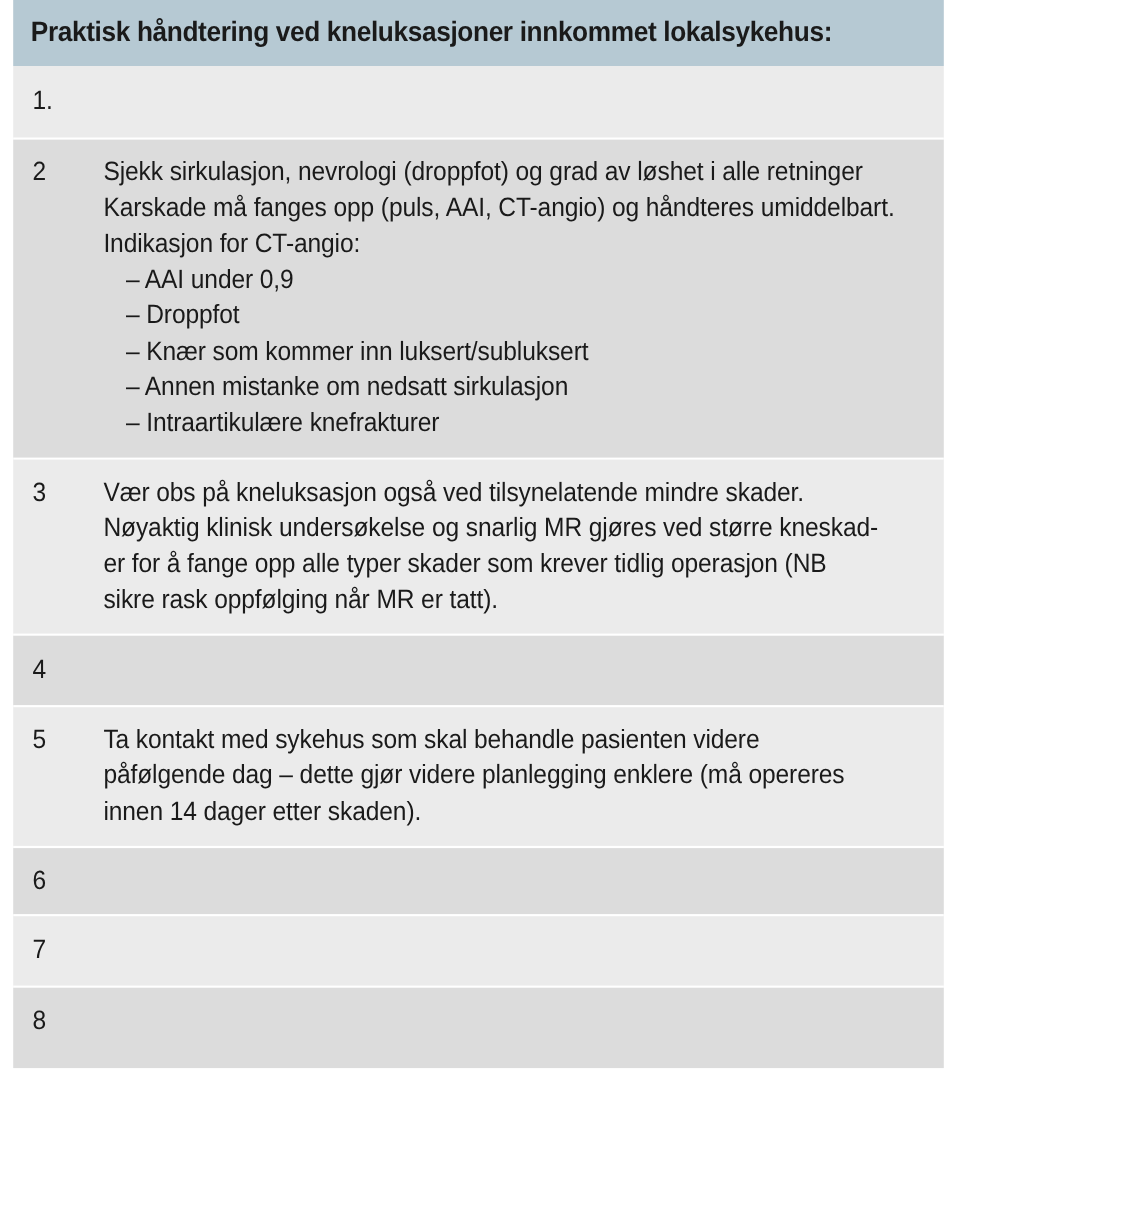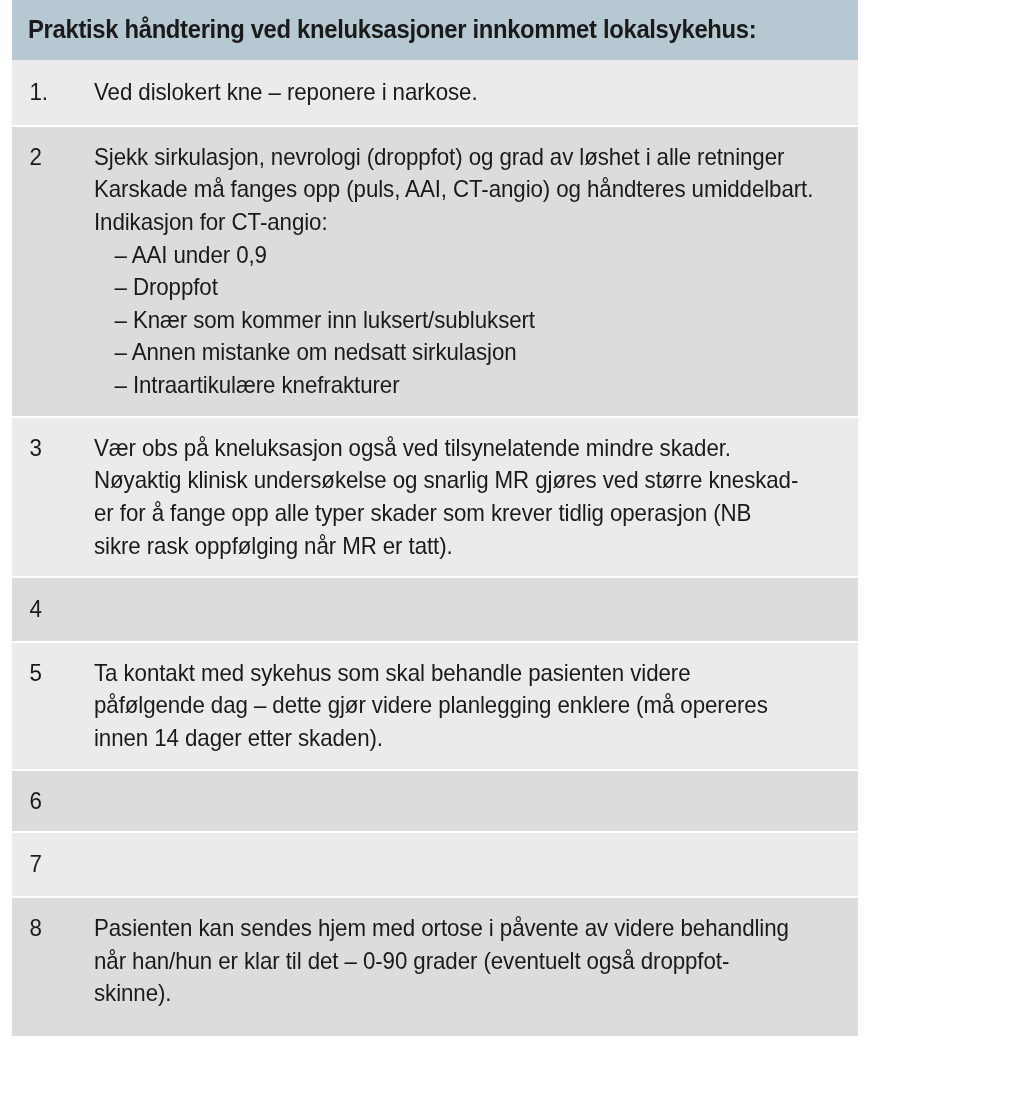--- a/index.html
+++ b/index.html
@@ -106,23 +106,20 @@
 <div id="table-wrap">
   <div class="guideline-table">
 
     <div class="table-header">
       <div class="table-header-title">Praktisk håndtering ved kneluksasjoner innkommet lokalsykehus:</div>
     </div>
 
     <div id="rows-container">
         <div class="row light row-1">
           <div class="row-number">1.</div>
-          <div class="row-body">
-            <div class="row-line">Ved dislokert kne – reponere i narkose.</div>
-          </div>
         </div>
         <div class="row dark row-2">
           <div class="row-number">2</div>
           <div class="row-body">
             <div class="row-line">Sjekk sirkulasjon, nevrologi (droppfot) og grad av løshet i alle retninger</div>
             <div class="row-line">Karskade må fanges opp (puls, AAI, CT-angio) og håndteres umiddelbart.</div>
             <div class="row-line">Indikasjon for CT-angio:</div>
             <div class="row-line sub">– AAI under 0,9</div>
             <div class="row-line sub">– Droppfot</div>
             <div class="row-line sub">– Knær som kommer inn luksert/subluksert</div>
@@ -151,22 +148,17 @@
           </div>
         </div>
         <div class="row dark row-6">
           <div class="row-number">6</div>
         </div>
         <div class="row light row-7">
           <div class="row-number">7</div>
         </div>
         <div class="row dark row-8">
           <div class="row-number">8</div>
-          <div class="row-body">
-            <div class="row-line">Pasienten kan sendes hjem med ortose i påvente av videre behandling</div>
-            <div class="row-line">når han/hun er klar til det – 0-90 grader (eventuelt også droppfot-</div>
-            <div class="row-line">skinne).</div>
-          </div>
         </div>
       </div>
 
   </div>
 </div>
 
 </body></html>

